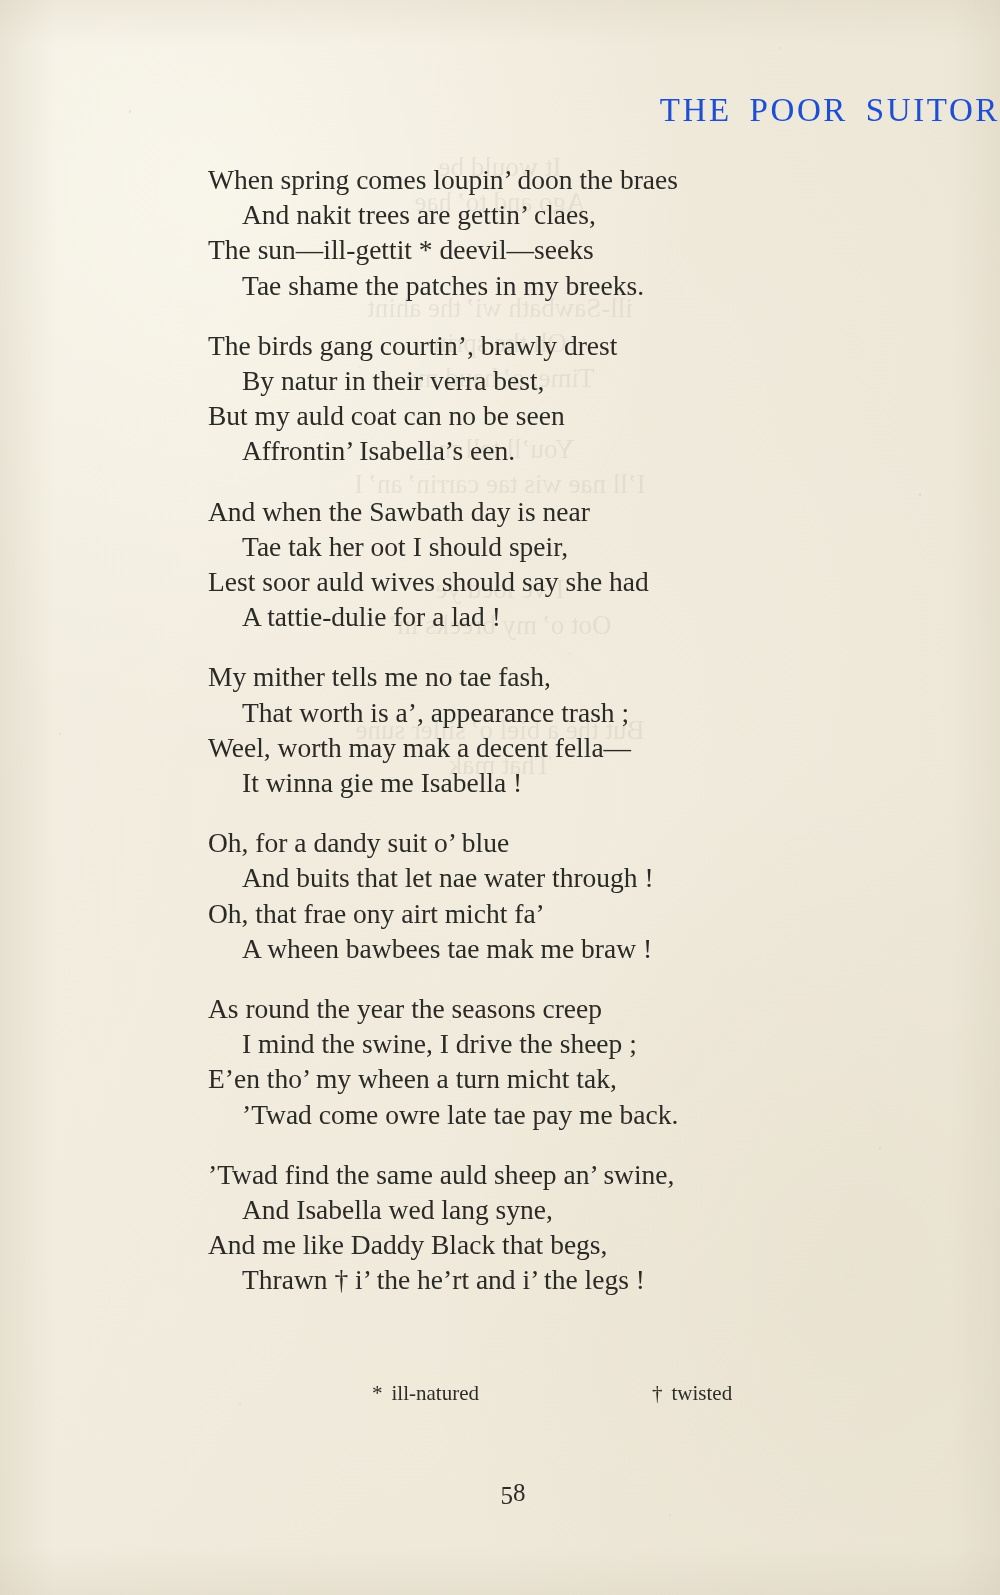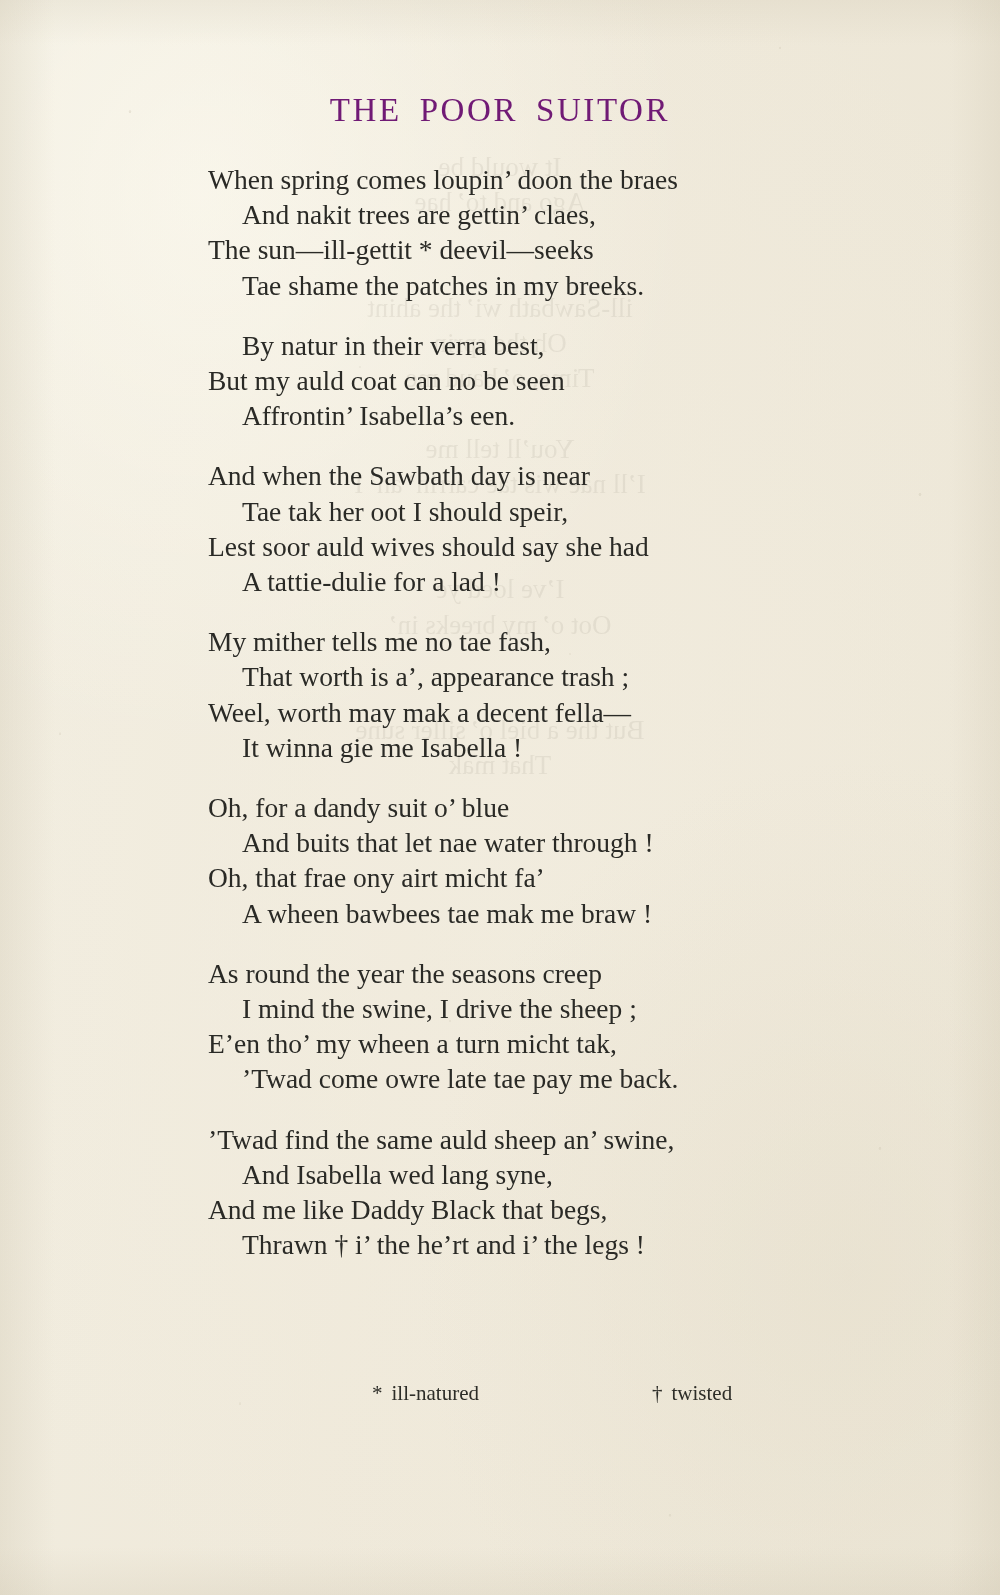--- a/index.html
+++ b/index.html
@@ -74,25 +74,25 @@
   
   .page {
     position: absolute;
     inset: 0;
   }
   .poem-title {
     position: absolute;
     top: 92px;
     left: 0;
     width: 1000px;
-    text-align: center;
+    text-align: right;
     font-size: 33px;
     letter-spacing: 2.6px;
     word-spacing: 7px;
-    color: #701a75;
+    color: #1d4ed8;
   }
 
   .stanzas {
     position: absolute;
     top: 162px;
     left: 0;
     width: 1000px;
   }
   .stanza {
     margin-bottom: 25px;
@@ -176,20 +176,21 @@
   <div class="poem-title">THE POOR SUITOR</div>
 
   <div class="stanzas" id="stanzas">
       <div class="stanza">
         <div class="line">When spring comes loupin’ doon the braes</div>
         <div class="line indent">And nakit trees are gettin’ claes,</div>
         <div class="line">The sun—ill-gettit * deevil—seeks</div>
         <div class="line indent">Tae shame the patches in my breeks.</div>
       </div>
       <div class="stanza">
+        <div class="line">The birds gang courtin’, brawly drest</div>
         <div class="line indent">By natur in their verra best,</div>
         <div class="line">But my auld coat can no be seen</div>
         <div class="line indent">Affrontin’ Isabella’s een.</div>
       </div>
       <div class="stanza">
         <div class="line">And when the Sawbath day is near</div>
         <div class="line indent">Tae tak her oot I should speir,</div>
         <div class="line">Lest soor auld wives should say she had</div>
         <div class="line indent">A tattie-dulie for a lad !</div>
       </div>
@@ -223,14 +224,17 @@
     <div class="footnotes-inner">
       <div class="footnote first">
         <span class="fn-mark">*</span><span>ill-natured</span>
       </div>
       <div class="footnote second">
         <span class="fn-mark">†</span><span>twisted</span>
       </div>
     </div>
   </div>
 
+  <div class="folio">
+    <span class="lo">5</span><span class="hi">8</span>
+  </div>
 
 </div>
 
 </body></html>

